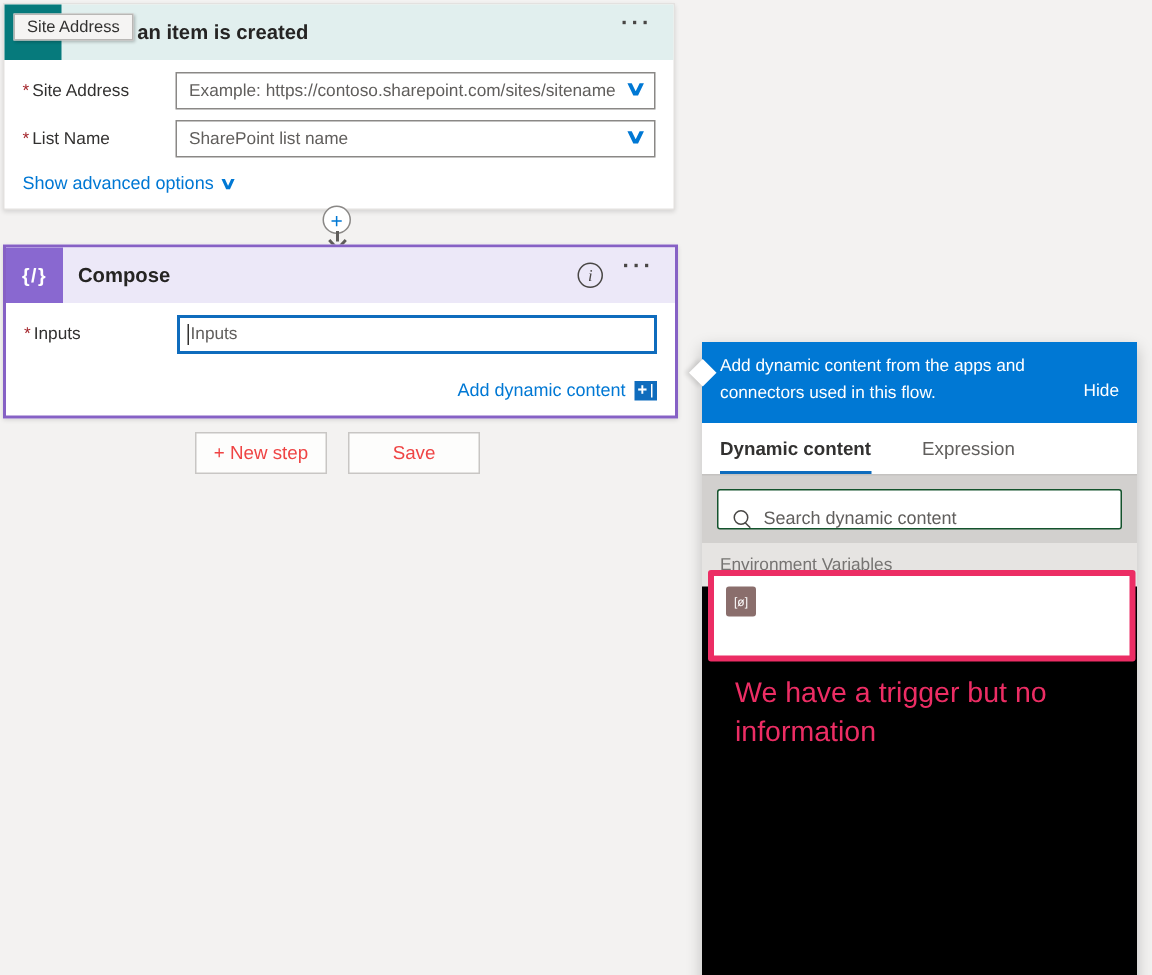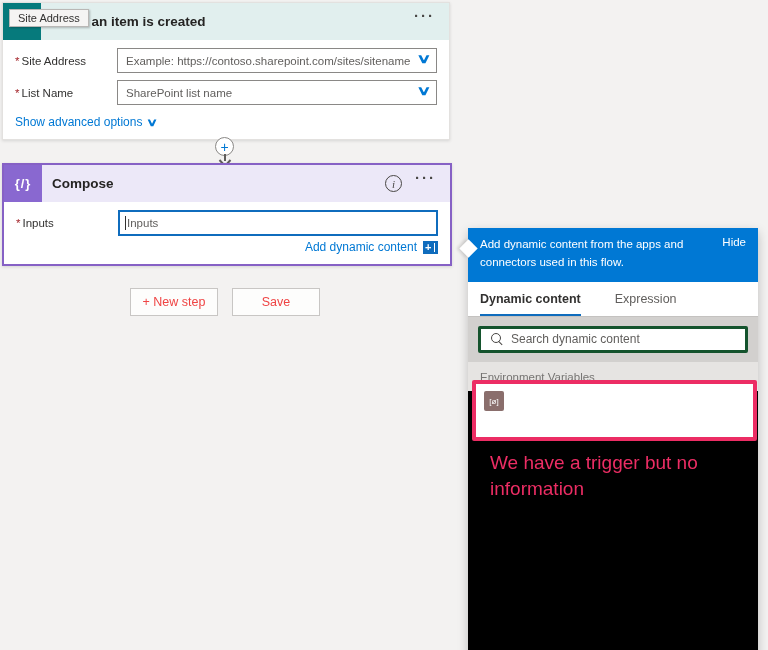--- a/index.html
+++ b/index.html
@@ -30,43 +30,43 @@
   .combo input::placeholder, .plain-input input::placeholder { color:#605e5c; opacity:1; }
   .chev { position:absolute; right:8px; top:3px; color:#0078d4; font-size:13px; font-weight:bold; transform:scaleX(1.6); }
   .adv-link { margin-top:10px; color:#0078d4; font-size:12px; cursor:pointer; }
   .adv-link .chev-sm { font-size:11px; font-weight:bold; display:inline-block; transform:scaleX(1.5); margin-left:6px; }
 
   
   .compose-card { border:2px solid #8661c5; }
   .plain-input { position:relative; flex:1; }
   .plain-input input.focused { border:2px solid #0f6cbd; height:26px; padding-left:7px; }
   .caret { position:absolute; left:7px; top:6px; width:1px; height:14px; background:#323130; }
-  .add-dyn-row { display:flex; justify-content:flex-end; align-items:center; margin-top:4px; }
+  .add-dyn-row { display:flex; justify-content:flex-end; align-items:center; margin-top:17px; }
   .add-dyn-link { color:#0078d4; font-size:12px; cursor:pointer; }
   .add-badge { width:15px; height:13px; background:#0f6cbd; margin-left:6px; position:relative; color:#fff; font-size:11px; line-height:12px; text-align:left; padding-left:2px; font-weight:bold; cursor:pointer; }
   .add-badge .bar { position:absolute; right:3px; top:2px; width:1.5px; height:9px; background:#fff; }
 
   
   .plus-circle { position:absolute; left:215px; top:137px; width:19px; height:19px; border:1px solid #8a8886; border-radius:50%; background:#fff; color:#0078d4; font-size:14px; display:flex; align-items:center; justify-content:center; cursor:pointer; }
   .arrow-down { position:absolute; left:217px; top:154px; }
 
   
   .btn { position:absolute; height:28px; width:88px; background:#fdfdfc; border:1px solid #c8c6c4; font-size:12.5px; color:#ef4444; font-family:"Liberation Sans", sans-serif; cursor:pointer; }
 
   
   .panel { position:absolute; left:468px; top:228px; width:290px; height:528px; background:#000000; box-shadow:0 4px 10px rgba(0,0,0,.22); }
   .beak { position:absolute; left:-6px; top:14px; width:13px; height:13px; background:#fff; transform:rotate(45deg); box-shadow:-2px 2px 3px rgba(0,0,0,.12); z-index:5; }
   .panel-head { background:#0078d4; color:#fff; padding:8px 12px 10px 12px; display:flex; }
   .panel-head-text { font-size:11.5px; line-height:1.55; width:215px; }
-  .hide-link { font-size:11.5px; margin-left:auto; cursor:pointer; }
+  .hide-link { font-size:11.5px; margin-left:auto; cursor:pointer;margin-top:19px; }
   .tabs { display:flex; padding:10px 28px 0 12px; background:#fff; }
   .tab { font-size:12.5px; color:#605e5c; padding-bottom:8px; margin-right:34px; cursor:pointer; }
   .tab.active { color:#323130; font-weight:bold; border-bottom:2.5px solid #0f6cbd; }
   .search-strip { background:#d2d0ce; padding:9px 10px; border-top:1px solid #c4c2c0; }
-  .searchbox { position:relative; background:#fff; border:3px solid #14532d; border-radius:2px; height:27px; display:flex; align-items:center; }
+  .searchbox { position:relative; background:#fff; border:1px solid #14532d; border-radius:2px; height:27px; display:flex; align-items:flex-end; }
   .searchbox input { border:none; outline:none; flex:1; font-size:12px; color:#323130; font-family:"Liberation Sans", sans-serif; background:transparent; }
   .searchbox input::placeholder { color:#605e5c; opacity:1; }
   .search-icon { position:relative; width:12px; height:12px; margin:0 8px 0 10px; flex:none; }
   .search-icon::before { content:""; position:absolute; left:0; top:0; width:8px; height:8px; border:1.4px solid #484644; border-radius:50%; }
   .search-icon::after { content:""; position:absolute; left:8px; top:8px; width:5px; height:1.4px; background:#484644; transform:rotate(45deg); transform-origin:left top; }
   .section-label { background:#e6e4e2; color:#767472; font-size:11.5px; padding:9px 12px 8px 12px; }
   .env-box { position:absolute; left:4px; top:152px; width:285px; height:61px; background:#fff; border:4px solid #ec2d64; border-radius:2px; }
   .env-item { display:flex; align-items:center; padding:7px 8px; cursor:pointer; }
   .env-icon { width:20px; height:20px; background:#8a6e6c; border-radius:2px; color:#fff; font-size:8px; display:flex; align-items:center; justify-content:center; flex:none; }
   .env-label { font-size:12px; font-weight:bold; color:#323130; margin-left:11px; }

